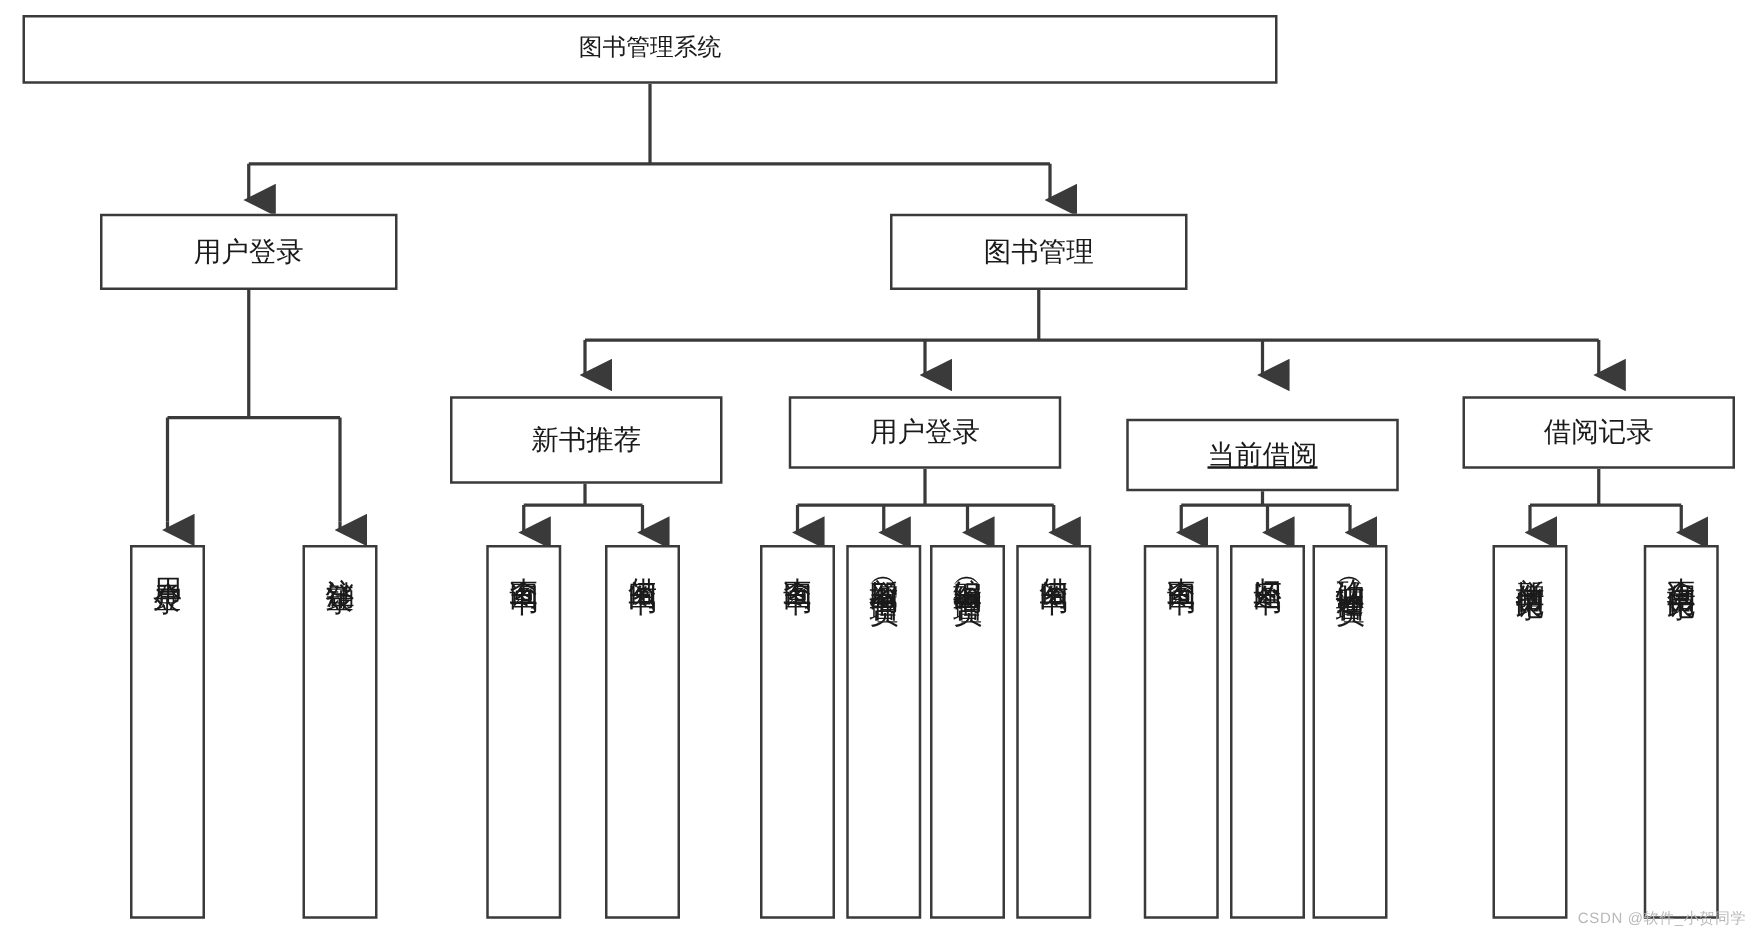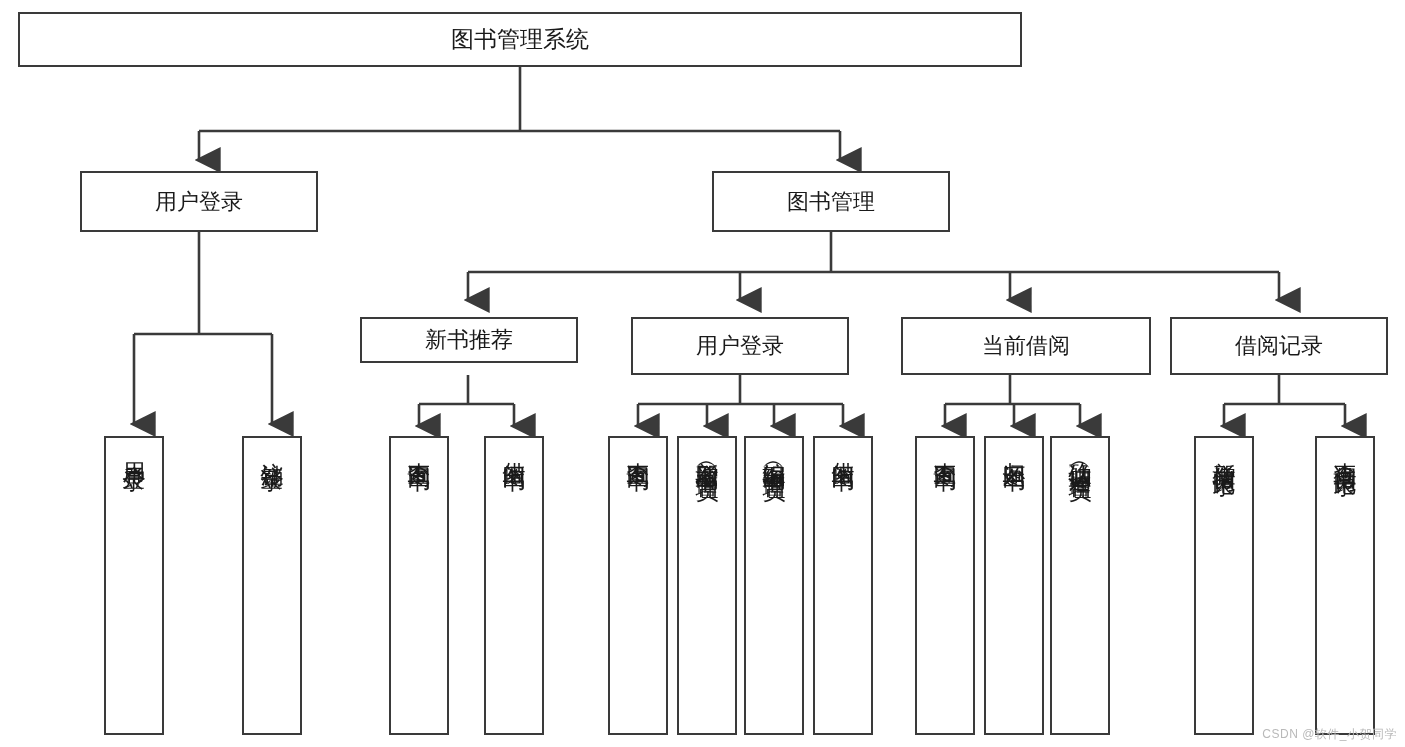--- a/index.html
+++ b/index.html
@@ -38,21 +38,21 @@
   .node .label {
     display: block;
     text-align: center;
     line-height: 1.18;
     white-space: nowrap;
   }
   .node.horiz .label {
     font-size: 22px;
   }
   .node.root .label {
-    font-size: 23px;
+    font-size: 19px;
     font-family: Liberation Serif, serif;
   }
   .node.vert {
     align-items: flex-start;
     justify-content: center;
     padding-top: 6px;
   }
   .node.vert .label {
     writing-mode: vertical-rl;
     text-orientation: upright;
@@ -151,27 +151,27 @@
     <span class="label">图书管理系统</span>
   </div>
 
   <div class="node horiz" style="left:80px; top:171px; width:238px; height:61px;">
     <span class="label">用户登录</span>
   </div>
   <div class="node horiz" style="left:712px; top:171px; width:238px; height:61px;font-family:Liberation Serif, serif;">
     <span class="label">图书管理</span>
   </div>
 
-  <div class="node horiz" style="left:360px; top:317px; width:218px; height:46px;">
+  <div class="node horiz" style="left:360px; top:317px; width:218px; height:70px;">
     <span class="label">新书推荐</span>
   </div>
   <div class="node horiz" style="left:631px; top:317px; width:218px; height:58px;">
     <span class="label">用户登录</span>
   </div>
-  <div class="node horiz" style="left:901px; top:317px; width:250px; height:58px;">
+  <div class="node horiz" style="left:901px; top:335px; width:218px; height:58px;text-decoration:underline;">
     <span class="label">当前借阅</span>
   </div>
   <div class="node horiz" style="left:1170px; top:317px; width:218px; height:58px;">
     <span class="label">借阅记录</span>
   </div>
 
   <div class="node vert" style="left:104px; top:436px; width:60px; height:299px;">
     <span class="label">用户登录</span>
   </div>
   <div class="node vert" style="left:242px; top:436px; width:60px; height:299px;">

